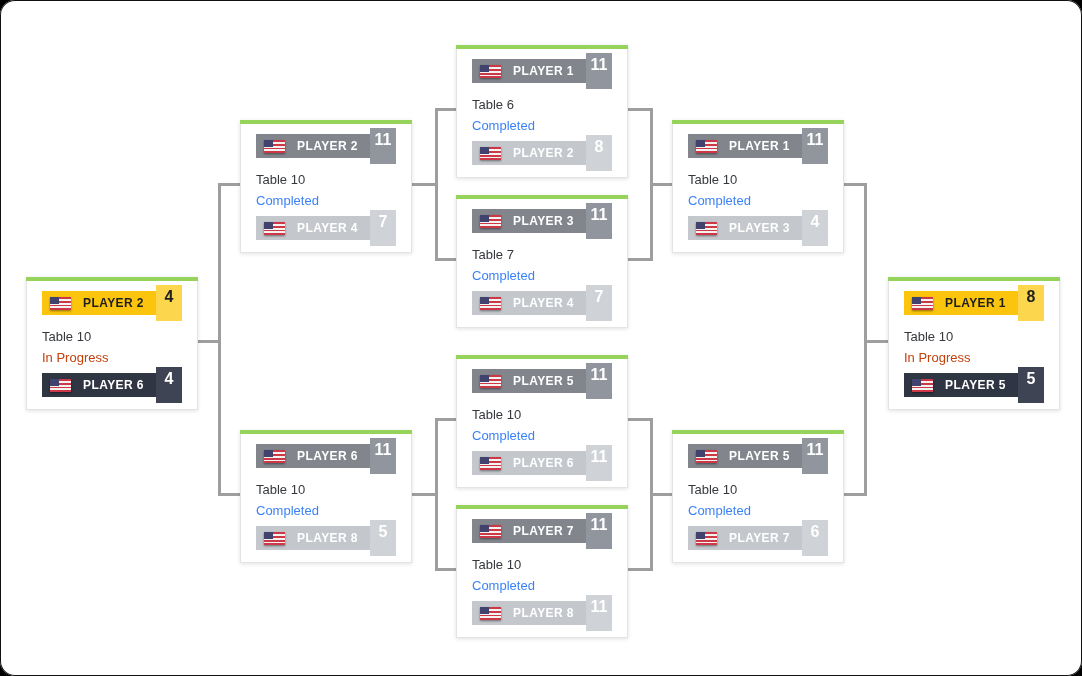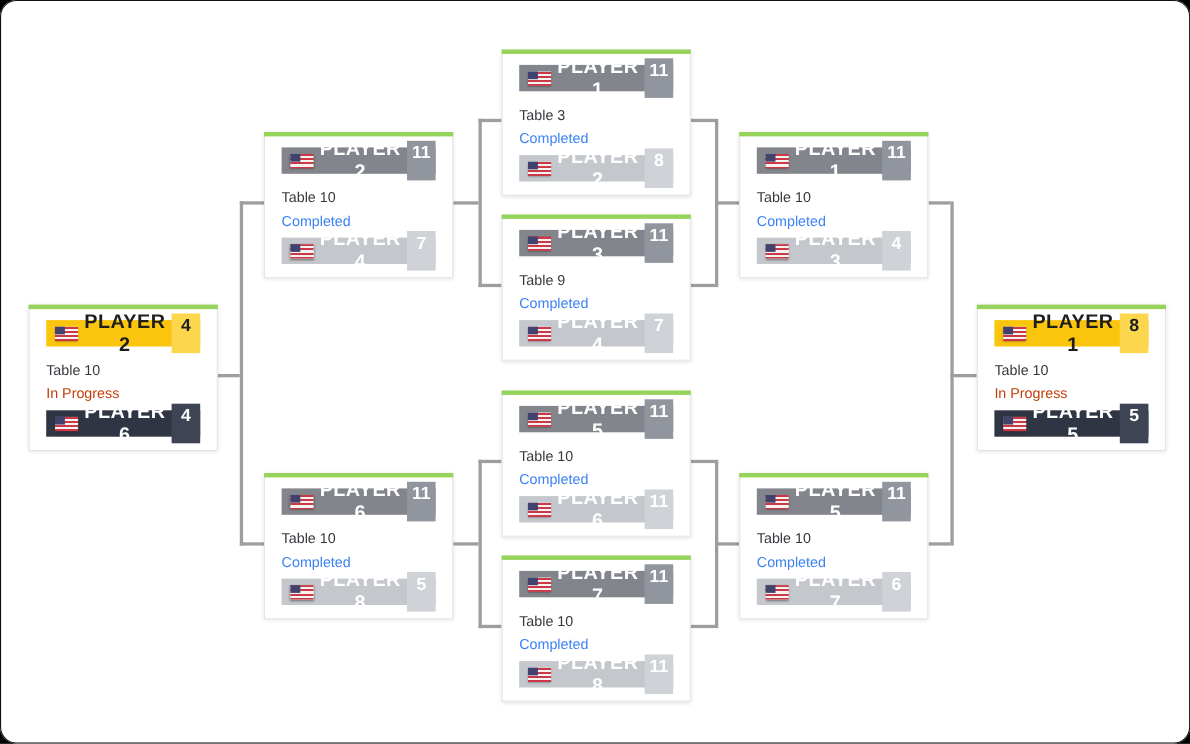--- a/index.html
+++ b/index.html
@@ -16,21 +16,21 @@
   
   .card{position:absolute;width:172px;background:#fff;border:1px solid #E4E4E4;
     box-shadow:0 1px 4px rgba(0,0,0,.12);box-sizing:border-box;}
   .bar{height:4px;margin:-1px -1px 0 -1px;background:#96D35A;}
   .prow{display:flex;align-items:center;height:24px;margin:10px 15px 0 15px;}
   .prow:last-child{margin-top:6px;margin-bottom:12px;}
   .flag{width:21px;height:13px;position:relative;flex:0 0 21px;margin-left:8px;
     background:repeating-linear-gradient(180deg,#CB3847 0 1.9px,#F5F2F0 1.9px 3.8px);
     box-shadow:0 1px 2px rgba(0,0,0,.45);}
   .flag::before{content:"";position:absolute;left:0;top:0;width:9px;height:7px;background:#41426E;}
-  .pname{flex:1;text-align:center;font-size:18px;font-weight:bold;letter-spacing:.4px;color:#fff;}
+  .pname{flex:1;text-align:center;font-size:12px;font-weight:bold;letter-spacing:.4px;color:#fff;}
   .pscore{flex:0 0 26px;height:36px;line-height:24px;text-align:center;
     font-size:16px;font-weight:bold;color:#fff;}
   
   .prow.winner{background:#82858C;} .prow.winner .pscore{background:#91959D;}
   .prow.loser{background:#C4C7CC;}  .prow.loser .pscore{background:#CFD2D7;}
   .prow.gold{background:#FCC50D;}   .prow.gold .pscore{background:#FCD64C;}
   .prow.gold .pname,.prow.gold .pscore{color:#1E1E1E;}
   .prow.dark{background:#2F3542;}   .prow.dark .pscore{background:#3E4454;}
 
   .tbl{margin:12px 15px 0 15px;font-size:13px;color:#35383C;line-height:19px;}
@@ -122,37 +122,37 @@
     </div>
   </div>
 
   <div class="card" style="left:456px;top:45px">
     <div class="bar"></div>
     <div class="prow winner">
       <span class="flag"></span>
       <span class="pname">PLAYER 1</span>
       <span class="pscore">11</span>
     </div>
-    <div class="tbl">Table 3</div>
+    <div class="tbl">Table 6</div>
     <div class="status completed">Completed</div>
     <div class="prow loser">
       <span class="flag"></span>
       <span class="pname">PLAYER 2</span>
       <span class="pscore">8</span>
     </div>
   </div>
 
   <div class="card" style="left:456px;top:195px">
     <div class="bar"></div>
     <div class="prow winner">
       <span class="flag"></span>
       <span class="pname">PLAYER 3</span>
       <span class="pscore">11</span>
     </div>
-    <div class="tbl">Table 9</div>
+    <div class="tbl">Table 7</div>
     <div class="status completed">Completed</div>
     <div class="prow loser">
       <span class="flag"></span>
       <span class="pname">PLAYER 4</span>
       <span class="pscore">7</span>
     </div>
   </div>
 
   <div class="card" style="left:456px;top:355px">
     <div class="bar"></div>

